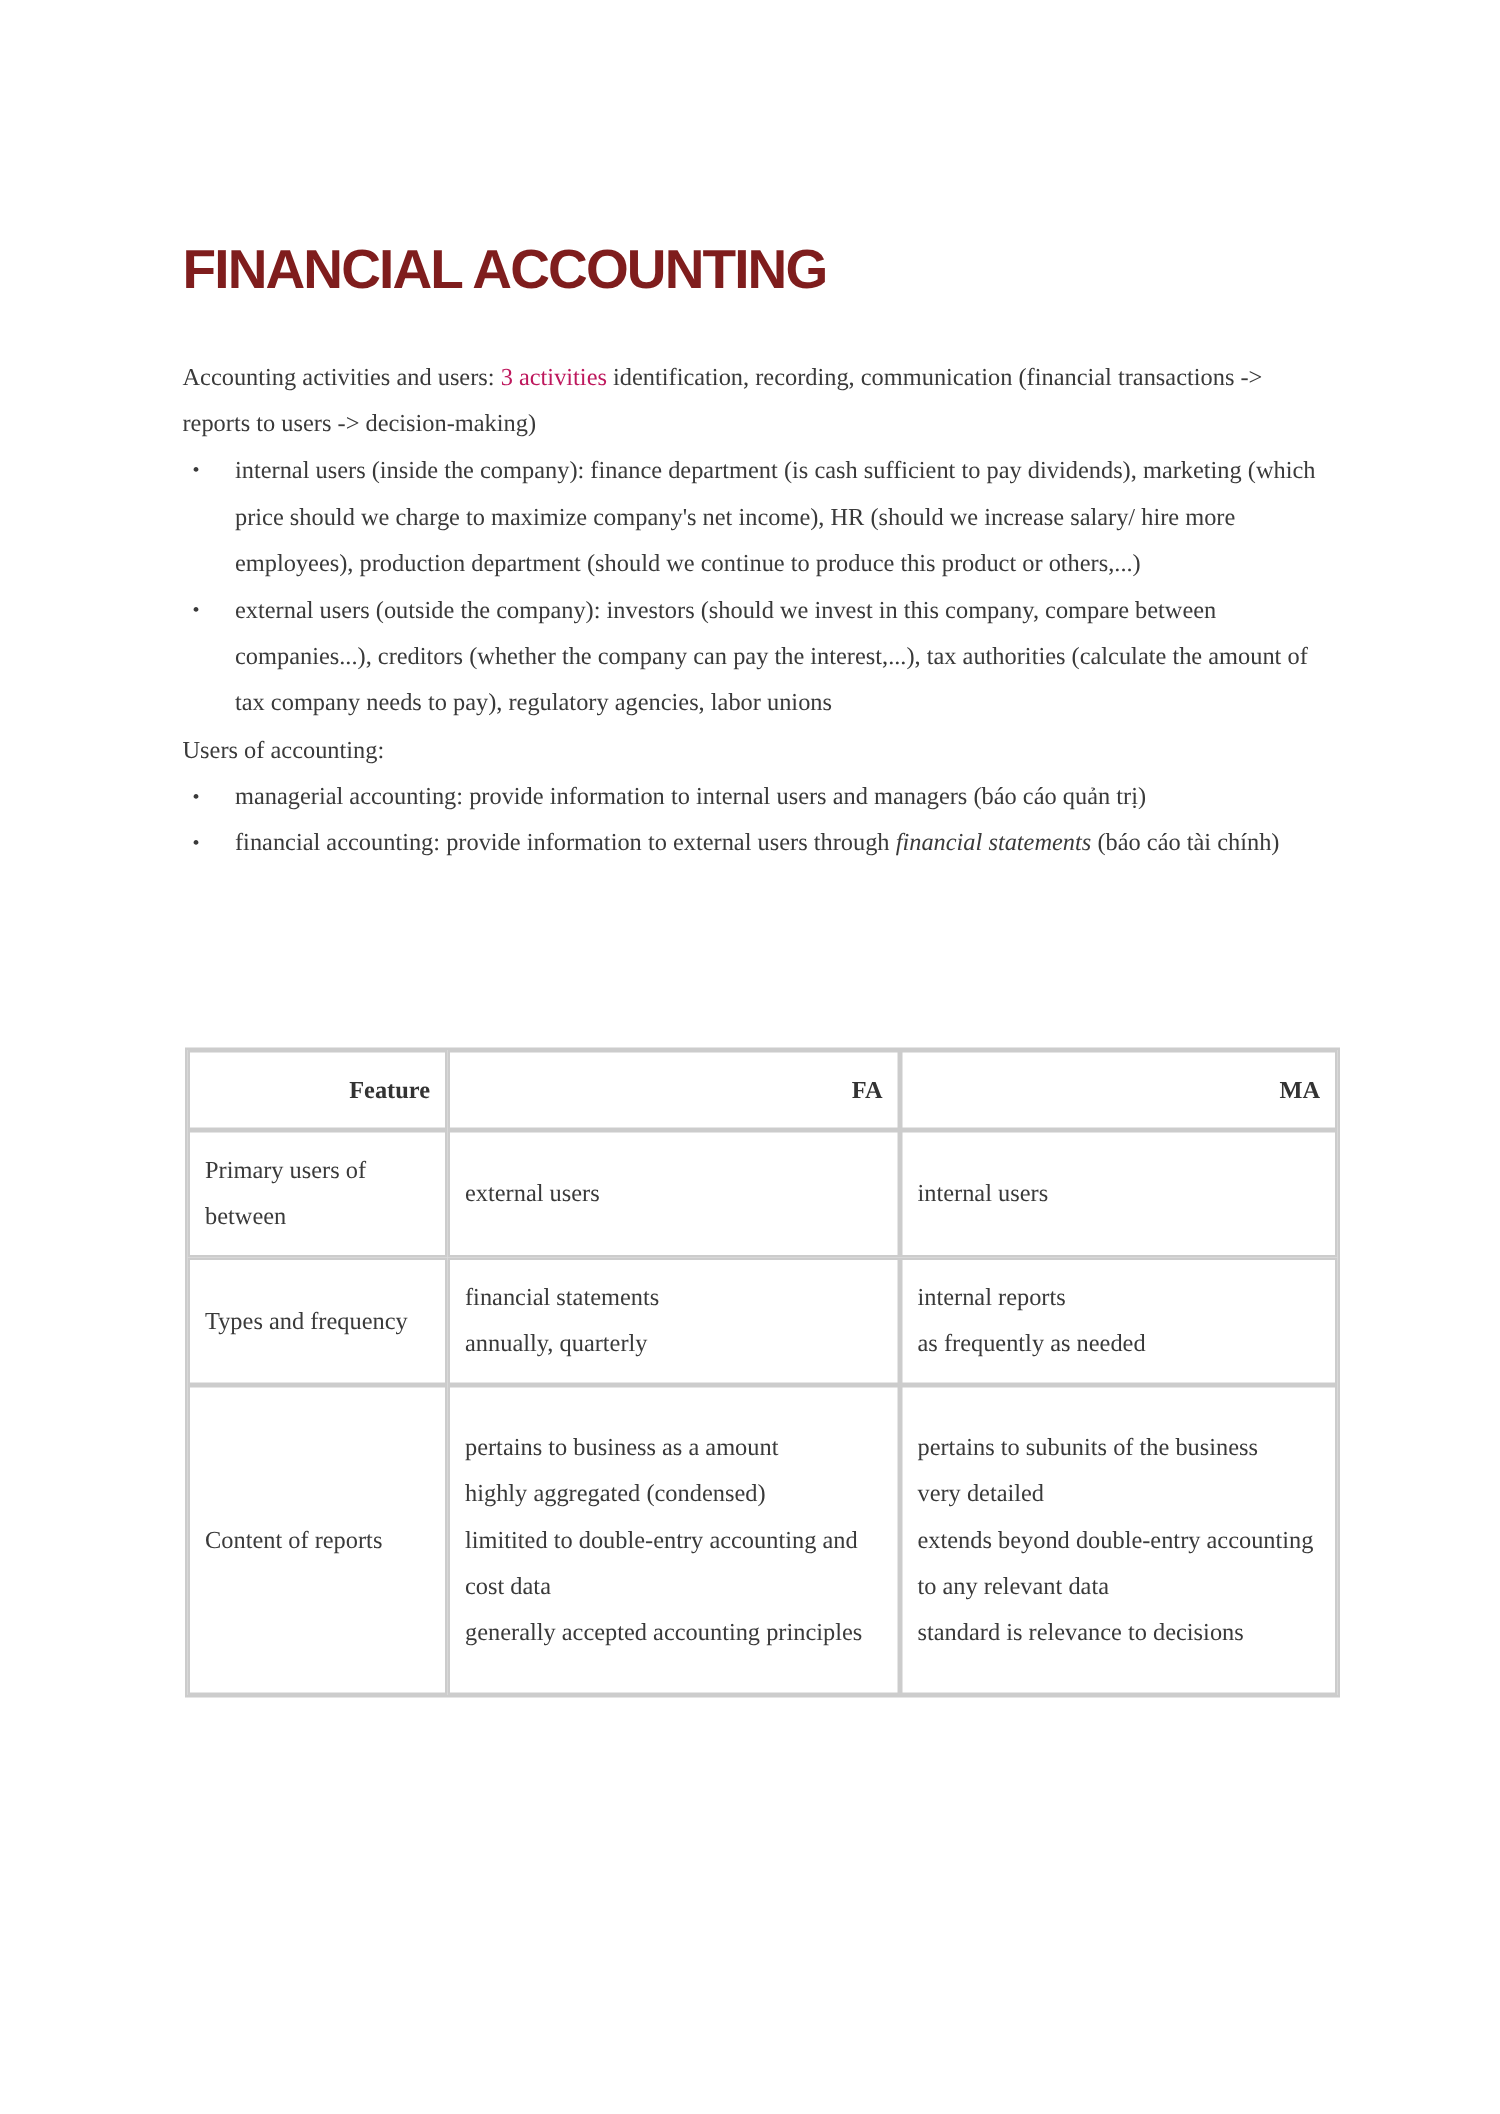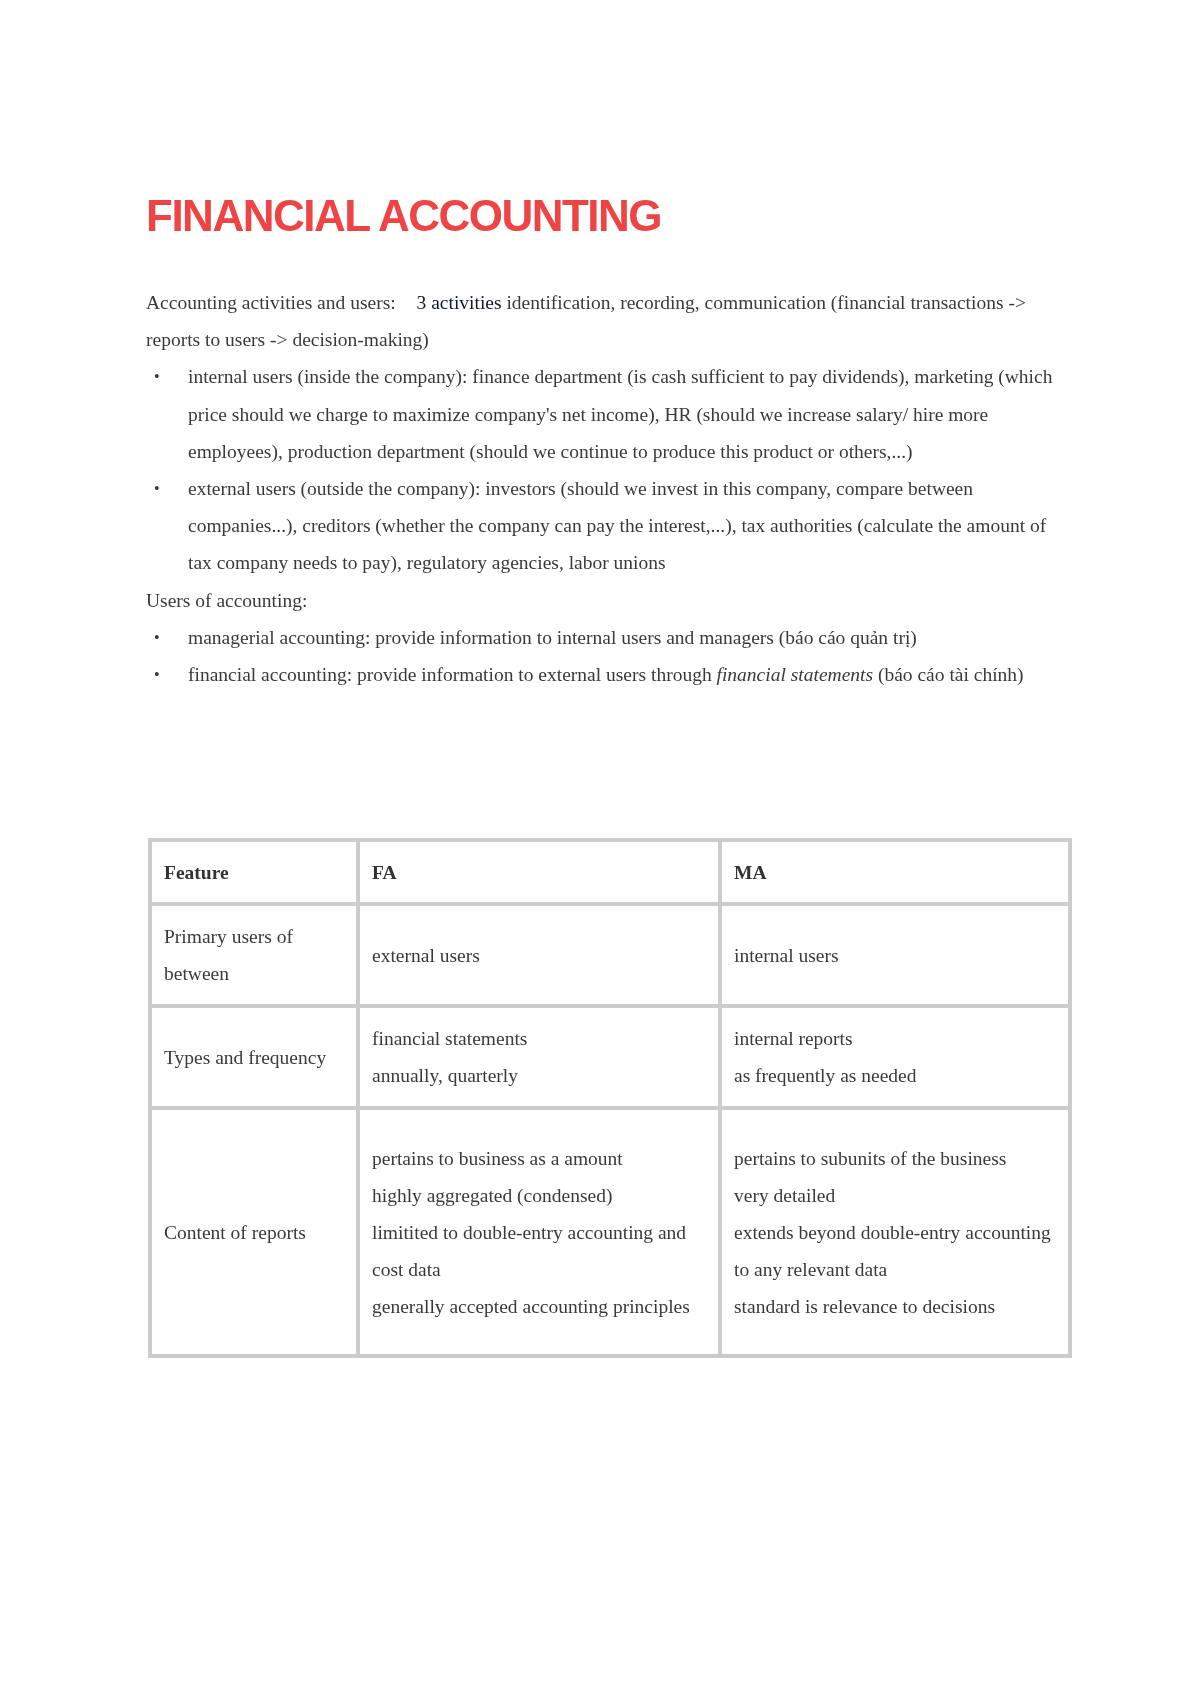--- a/index.html
+++ b/index.html
@@ -1,32 +1,32 @@
 <!DOCTYPE html>
 <html><head>
   <meta charset="utf-8">
   <style>
     html, body { margin: 0; padding: 0; background: #ffffff; }
     body { width: 1200px; height: 1691px; position: relative; overflow: hidden;
       font-family: "Liberation Serif", "DejaVu Serif", serif; color: #333333; }
     .title { position: absolute; left: 146px; top: 188px; margin: 0;
       font-family: "Liberation Sans", "DejaVu Sans", sans-serif; font-weight: bold;
-      font-size: 44px; letter-spacing: -1.5px; color: #ef4444; line-height: 56px; }
+      font-size: 44px; letter-spacing: -1.5px; color: #7f1d1d; line-height: 56px; }
     .body-text { position: absolute; left: 146px; top: 284px; width: 920px;
       font-size: 19.5px; line-height: 37.2px; color: #3a3a3a; }
     .body-text p { margin: 0; }
-    .red { color: #0f172a; margin-left: 16px; }
+    .red { color: #be185d; }
     ul.bullets { list-style: none; margin: 0; padding: 0; }
     ul.bullets li { position: relative; padding-left: 42px; }
     ul.bullets li .bullet { position: absolute; left: 8px; top: 0; font-size: 16px; }
     .table-wrap { position: absolute; left: 148px; top: 838px; }
     table { border-collapse: separate; border-spacing: 0; border: 2px solid #cccccc; }
     td, th { border: 2px solid #cccccc; padding: 0 12px; font-size: 19.5px;
       line-height: 37px; color: #3a3a3a; vertical-align: middle; text-align: left; }
-    th { font-weight: bold; text-align: left; height: 60px; color: #333; }
+    th { font-weight: bold; text-align: right; height: 60px; color: #333; }
     .c1 { width: 180px; }
     .c2 { width: 334px; }
     .c3 { width: 322px; }
     tr.r1 td { height: 98px; }
     tr.r2 td { height: 98px; }
     tr.r3 td { height: 98px; }
     tr.r4 td { height: 244px; }
   </style>
 </head>
 <body>

